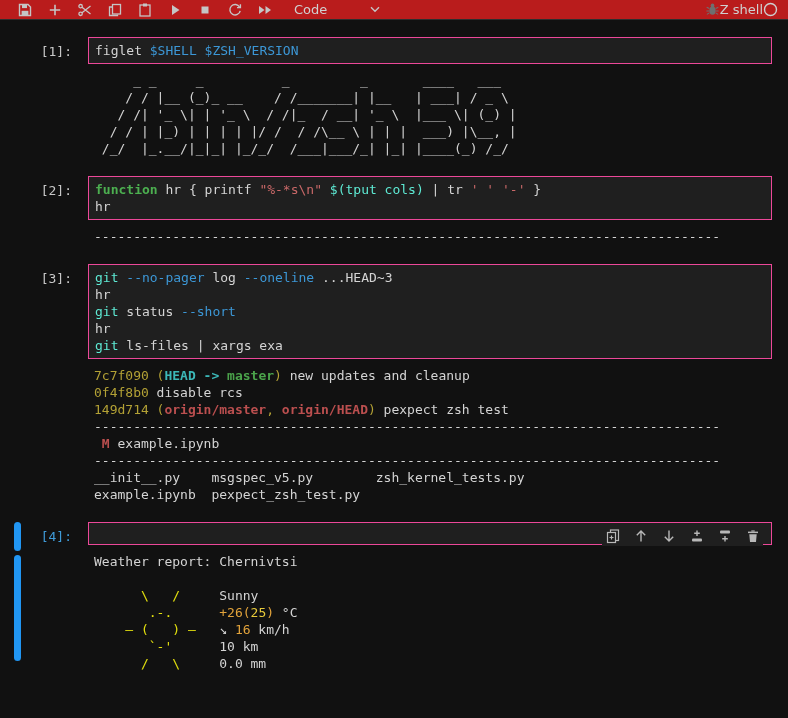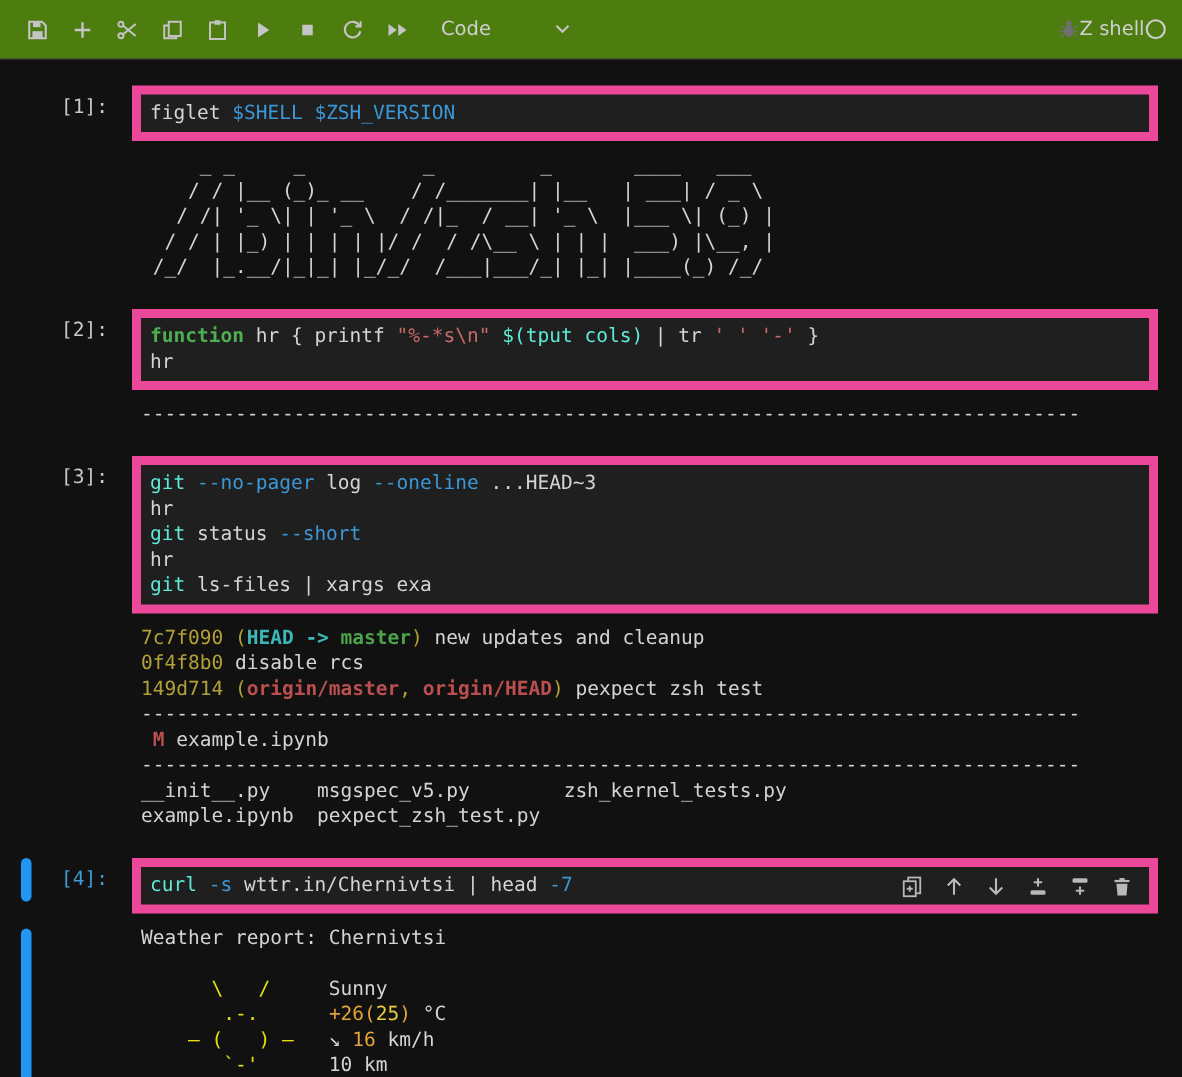--- a/index.html
+++ b/index.html
@@ -4,21 +4,21 @@
 <style>
   * { box-sizing: border-box; }
   html,body { margin:0; padding:0; }
   body {
     width:788px; height:718px; overflow:hidden;
     background:#111111;
     font-family:"DejaVu Sans", sans-serif;
   }
   
   .toolbar {
-    height:40px; background:#4d7c0f; border-bottom:1px solid #2e2e2e;
+    height:20px; background:#b91c1c; border-bottom:1px solid #2e2e2e;
     display:flex; align-items:center; padding:0 10px;
   }
   .tbtn {
     width:30px; height:27px; background:none; border:none; padding:0;
     display:flex; align-items:center; justify-content:center; cursor:pointer;
   }
   .tbtn svg { display:block; }
   .celltype {
     margin-left:14px; width:86px; display:flex; align-items:center;
     justify-content:space-between; color:#d0d0d0; font-size:13px; cursor:pointer;
@@ -32,21 +32,21 @@
   .irow { display:flex; position:relative; }
   .orow { display:flex; position:relative; margin-top:8px; }
   .prompt {
     flex:0 0 88px; text-align:right; padding:6px 16px 0 0;
     font:13px/17px "DejaVu Sans Mono", monospace; color:#c8c8c8;
   }
   .prompt.active { color:#3f9bd8; }
   .oprompt { flex:0 0 88px; }
   .ibox {
     flex:1; margin-right:16px; background:#1f1f1f;
-    border:6px solid #ec4899; padding:4px 6px; position:relative; cursor:text;
+    border:1px solid #ec4899; padding:4px 6px; position:relative; cursor:text;
   }
   pre { margin:0; font:13px/17px "DejaVu Sans Mono", monospace; color:#d4d4d4; flex:1; overflow:hidden; }
   .opre { padding-left:6px; }
   .ln { min-height:17px; white-space:pre; }
   
   .sg-d    { color:#d4d4d4; }
   .sg-grn  { color:#5eead4; }
   .sg-grnb { color:#4caf50; font-weight:bold; }
   .sg-blu  { color:#3c97d6; }
   .sg-red  { color:#c96868; }
@@ -190,21 +190,20 @@
       <div class="oprompt"></div>
       <pre class="opre"><div class="ln"><span class="sg-ayel">7c7f090 (</span><span class="sg-acyn">HEAD -&gt; </span><span class="sg-agrn">master</span><span class="sg-ayel">)</span><span class="sg-d"> new updates and cleanup</span></div><div class="ln"><span class="sg-ayel">0f4f8b0</span><span class="sg-d"> disable rcs</span></div><div class="ln"><span class="sg-ayel">149d714 (</span><span class="sg-ared">origin/master</span><span class="sg-ayel">, </span><span class="sg-ared">origin/HEAD</span><span class="sg-ayel">)</span><span class="sg-d"> pexpect zsh test</span></div><div class="ln"><span class="sg-d">--------------------------------------------------------------------------------</span></div><div class="ln"><span class="sg-d"> </span><span class="sg-ared">M</span><span class="sg-d"> example.ipynb</span></div><div class="ln"><span class="sg-d">--------------------------------------------------------------------------------</span></div><div class="ln"><span class="sg-d">__init__.py    msgspec_v5.py        zsh_kernel_tests.py</span></div><div class="ln"><span class="sg-d">example.ipynb  pexpect_zsh_test.py</span></div></pre>
     </div>
   </div>
 
   <div class="cell">
     <div class="irow">
       <div class="bar bar-in"></div>
       <div class="prompt active">[4]:</div>
       <div class="ibox">
-        <pre><div class="ln"><span class="sg-grn">curl</span><span class="sg-d"> </span><span class="sg-blu">-s</span><span class="sg-d"> wttr.in/Chernivtsi | head </span><span class="sg-blu">-7</span></div></pre>
         <div class="celltb">
           <button class="ctbtn">
             <svg width="16" height="16" viewBox="0 0 16 16">
                 <rect x="5.5" y="2" width="8" height="10.5" fill="none" stroke="#b8b8b8" stroke-width="1.2"></rect>
                 <rect x="2.5" y="4.5" width="8" height="10" fill="#1f1f1f" stroke="#b8b8b8" stroke-width="1.2"></rect>
                 <path d="M6.5 7.5v4M4.5 9.5h4" stroke="#b8b8b8" stroke-width="1.2"></path>
               </svg>
           </button>
           <button class="ctbtn">
             <svg width="16" height="16" viewBox="0 0 16 16">

